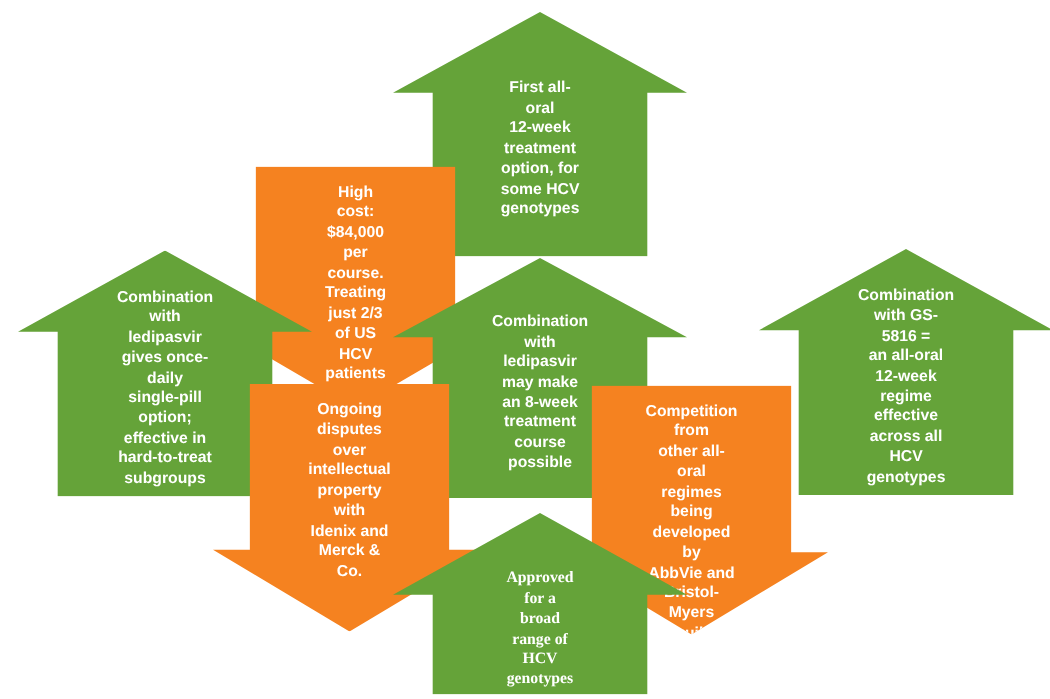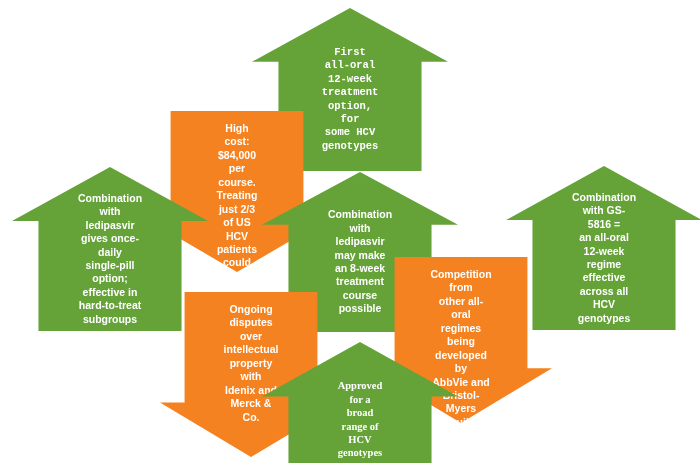--- a/index.html
+++ b/index.html
@@ -40,21 +40,21 @@
     align-items: flex-start;
     padding: 11px 13% 0;
   }
   .small-text { font-size: 10px; }
 </style>
 </head>
 <body>
 
 <div class="canvas">
 
-  <div class="arrow up" style="left:252px; top:8px; width:136px; height:163px;font-family:Liberation Mono, monospace;">
+  <div class="arrow up" style="left:262px; top:8px; width:136px; height:163px;">
     <span class="arrow-label">First all-oral
 12-week
 treatment
 option, for
 some HCV
 genotypes</span>
   </div>
 
   <div class="arrow down" style="left:146px; top:96px; width:133px; height:161px;margin-top:15px;">
     <span class="arrow-label">High cost:
@@ -87,21 +87,21 @@
 
   <div class="arrow up" style="left:506px; top:166px; width:160px; height:164px;">
     <span class="arrow-label">Combination
 with GS-5816 =
 an all-oral 12-week
 regime effective
 across all HCV
 genotypes</span>
   </div>
 
-  <div class="arrow down" style="left:160px; top:256px; width:133px; height:165px;margin-top:36px;">
+  <div class="arrow down" style="left:142px; top:256px; width:133px; height:165px;">
     <span class="arrow-label">Ongoing
 disputes over
 intellectual
 property with
 Idenix and
 Merck &amp; Co.</span>
   </div>
 
   <div class="arrow down" style="left:370px; top:257px; width:139px; height:166px;">
     <span class="arrow-label">Competition from

